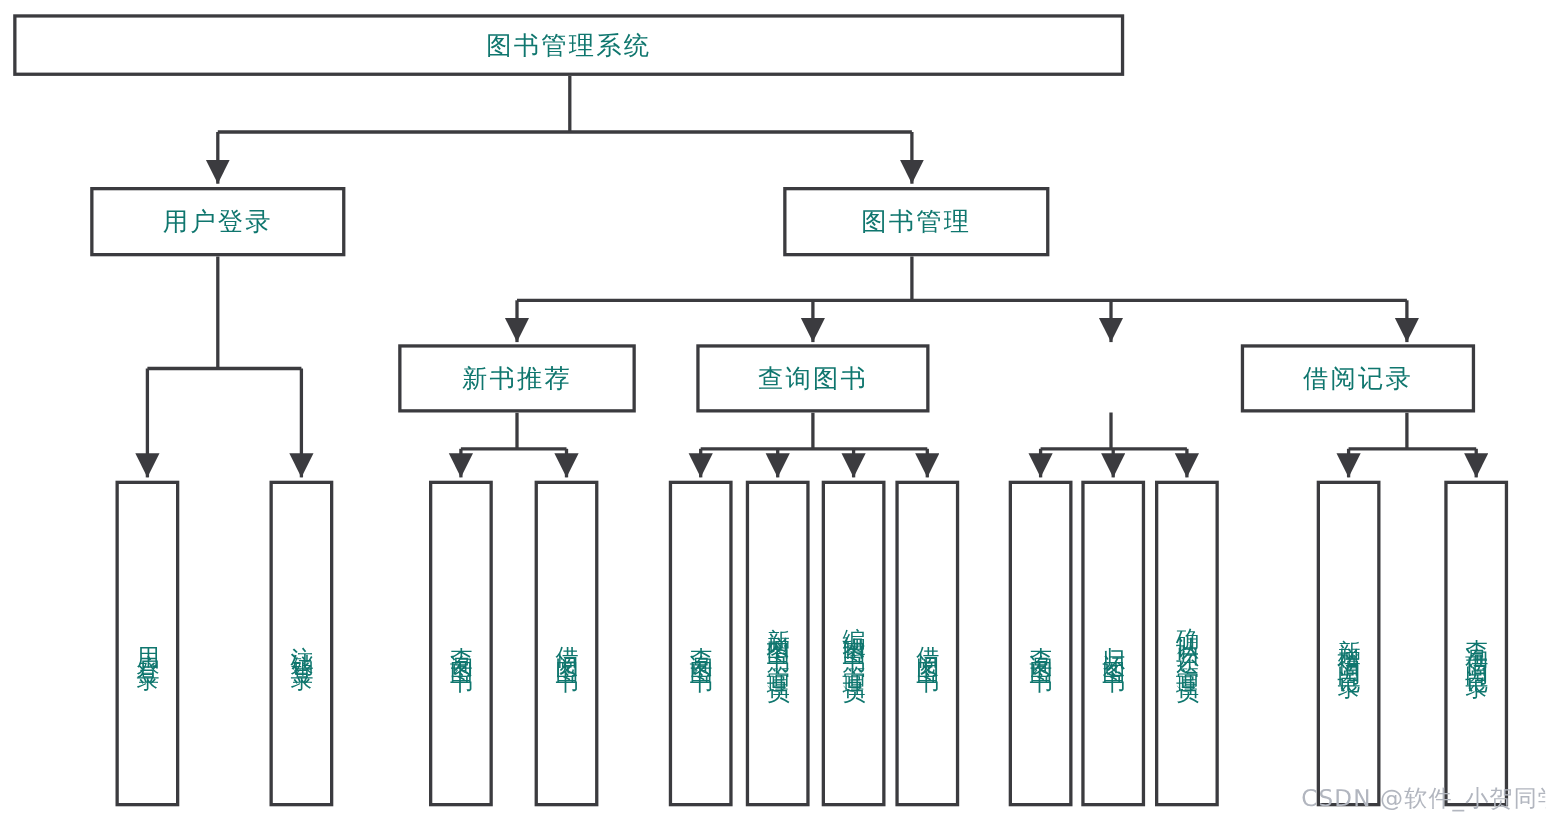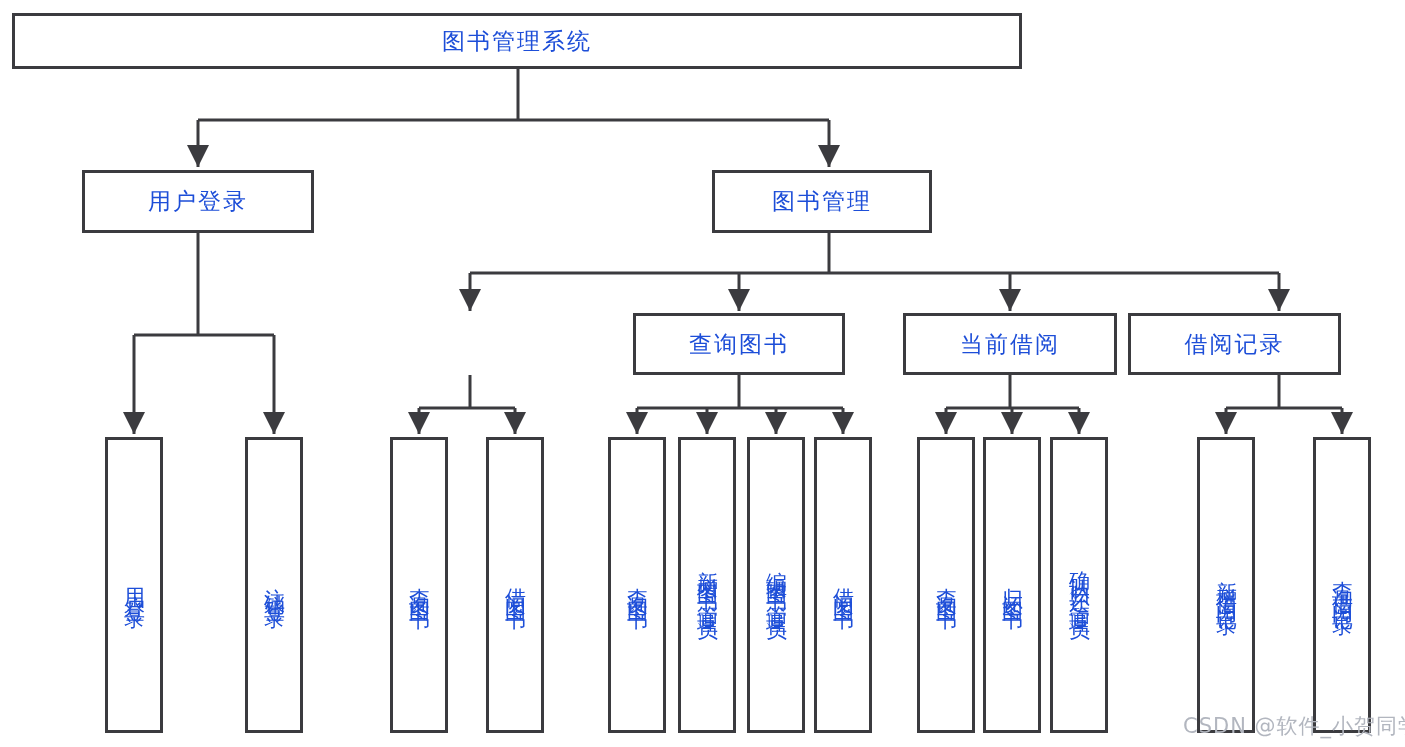--- a/index.html
+++ b/index.html
@@ -17,21 +17,21 @@
     width: 1405px; height: 747px;
   }
   .node {
     position: absolute;
     box-sizing: border-box;
     border: 3px solid #3b3b3f;
     background: #ffffff;
     display: flex;
     align-items: center;
     justify-content: center;
-    color: #1d4ed8;
+    color: #0f766e;
   }
   .h-label {
     font-size: 23px;
     letter-spacing: 2px;
     white-space: nowrap;
   }
   .v-label {
     writing-mode: vertical-rl;
     text-orientation: mixed;
     font-size: 21px;
@@ -100,29 +100,29 @@
     </g>
   </svg>
 
   <div class="node" style="left:12px; top:13px; width:1010px; height:56px">
     <span class="h-label">图书管理系统</span>
   </div>
 
   <div class="node" style="left:82px; top:170px; width:232px; height:63px">
     <span class="h-label">用户登录</span>
   </div>
-  <div class="node" style="left:712px; top:170px; width:220px; height:63px">
+  <div class="node" style="left:712px; top:170px; width:242px; height:63px">
     <span class="h-label">图书管理</span>
   </div>
 
+  <div class="node" style="left:362px; top:313px; width:216px; height:62px">
+    <span class="h-label">新书推荐</span>
+  </div>
   <div class="node" style="left:633px; top:313px; width:212px; height:62px">
     <span class="h-label">查询图书</span>
-  </div>
-  <div class="node" style="left:903px; top:313px; width:214px; height:62px">
-    <span class="h-label">当前借阅</span>
   </div>
   <div class="node" style="left:1128px; top:313px; width:213px; height:62px">
     <span class="h-label">借阅记录</span>
   </div>
 
   <div class="node" style="left:105px; top:437px; width:58px; height:296px">
     <span class="v-label">用户登录</span>
   </div>
   <div class="node" style="left:245px; top:437px; width:58px; height:296px">
     <span class="v-label">注销登录</span>

